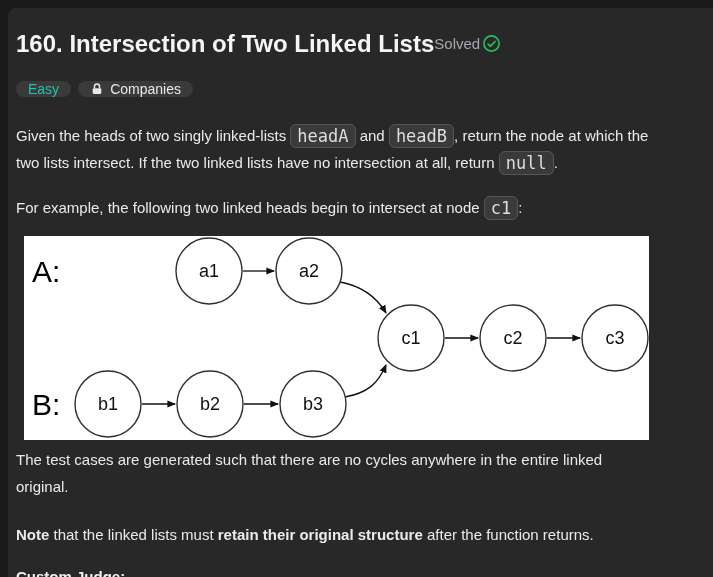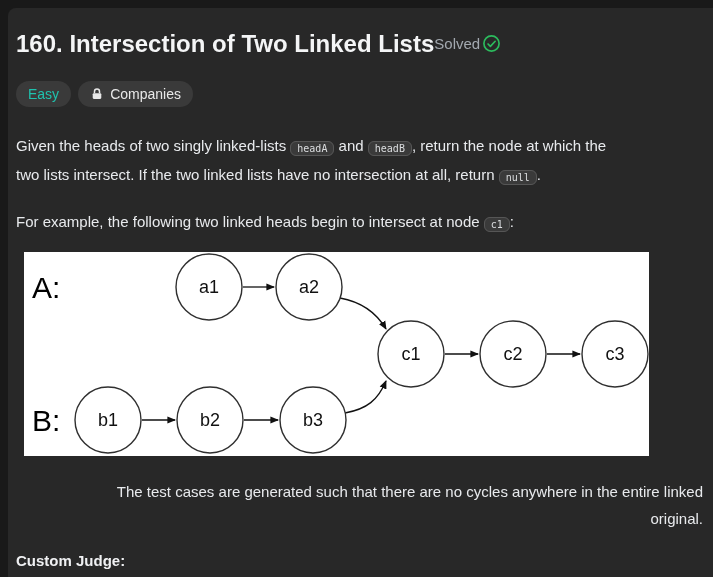--- a/index.html
+++ b/index.html
@@ -24,36 +24,36 @@
     font-size:24px;font-weight:700;color:#f4f5f6;line-height:32px;margin:0;
   }
   .solved{
     display:flex;align-items:center;gap:2px;margin-top:6px;margin-right:2px;
     font-size:15px;color:#a3a9b0;cursor:pointer;
   }
   .solved svg{display:block;}
   
   .badges{display:flex;align-items:center;gap:7px;margin-top:21px;}
   .pill{
-    display:inline-flex;align-items:center;gap:6px;height:26px;
+    display:inline-flex;align-items:center;gap:6px;height:16px;
     padding:0 12px;border-radius:13px;background:#3a3a3a;
     font-size:14px;color:#e8e8e8;cursor:pointer;white-space:nowrap;
   }
   .pill svg{display:block;}
   .pill.easy{color:#1fc2ae;}
   
   .para{font-size:15px;line-height:27px;color:#e8eaed;max-width:692px;}
   .para.p1{margin-top:25px;}
   .para.p2{margin-top:18px;}
-  .para.p3{margin-top:22px;text-align:right;}
+  .para.p3{margin-top:6px;}
   .para.p4{margin-top:21px;}
   .para .seg-italic{}
   .para .seg-bold{font-weight:700;}
   .para .seg-code{
-    font-family:"DejaVu Sans Mono", monospace;font-size:10px;
+    font-family:"DejaVu Sans Mono", monospace;font-size:17px;
     background:#3a3a3a;border:1px solid #565656;border-radius:6px;
     padding:0.5px 6px 1.5px 6px;color:#dcdee0;white-space:nowrap;
   }
   
   .diagram{
     margin-top:15px;margin-left:8px;width:625px;height:204px;
     background:#ffffff;position:relative;
   }
   .diagram svg{display:block;}
   
@@ -131,17 +131,18 @@
             <text x="84" y="174" text-anchor="middle" font-size="18" fill="#111" font-family="Liberation Sans, sans-serif">b1</text>
             <ellipse cx="186" cy="168" rx="33" ry="33" fill="#fff" stroke="#2f2f2f" stroke-width="1.4"></ellipse>
             <text x="186" y="174" text-anchor="middle" font-size="18" fill="#111" font-family="Liberation Sans, sans-serif">b2</text>
             <ellipse cx="289" cy="168" rx="33" ry="33" fill="#fff" stroke="#2f2f2f" stroke-width="1.4"></ellipse>
             <text x="289" y="174" text-anchor="middle" font-size="18" fill="#111" font-family="Liberation Sans, sans-serif">b3</text>
           </g>
       </svg>
     </div>
 
     <p class="para p3" id="para-p3"><span class="seg-plain">The test cases are generated such that there are no cycles anywhere in the entire linked</span><br><span class="seg-plain">original.</span></p>
+    <p class="para p4" id="para-p4"><span class="seg-bold">Note</span><span class="seg-plain"> that the linked lists must </span><span class="seg-bold">retain their original structure</span><span class="seg-plain"> after the function returns.</span></p>
 
     <div class="footer-cut">Custom Judge:</div>
 
   </div>
 </div>
 
 </body></html>

